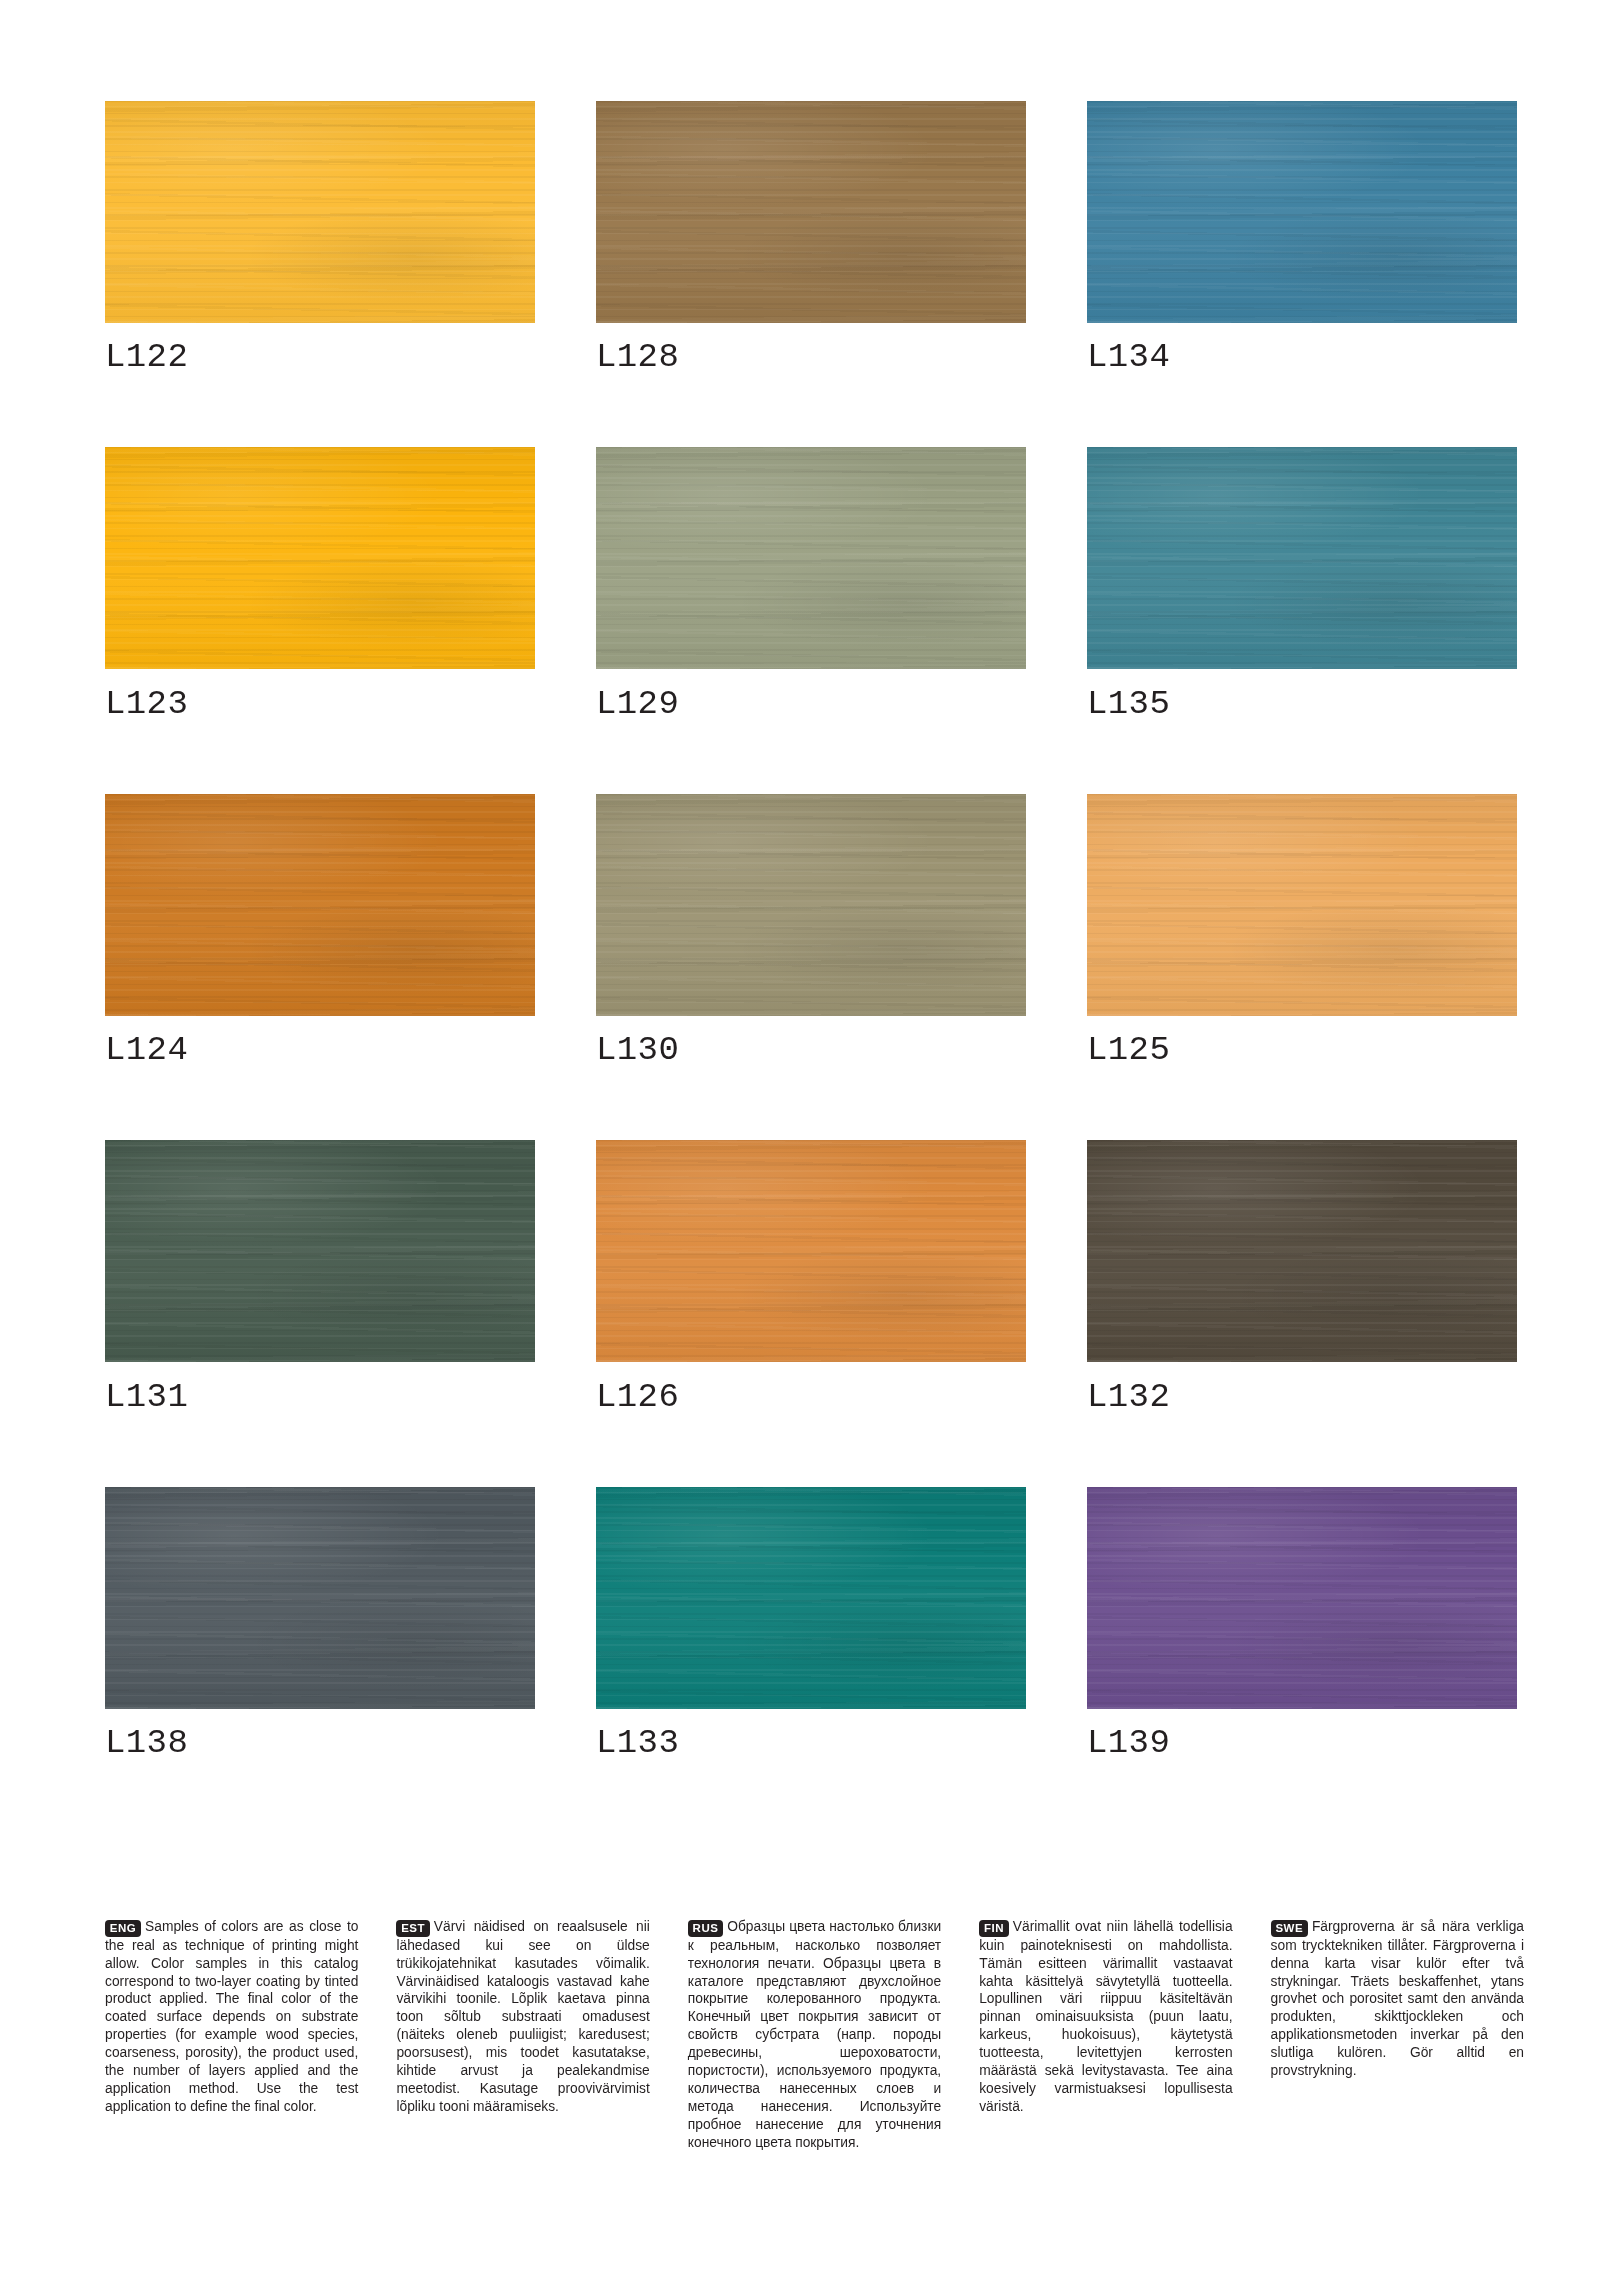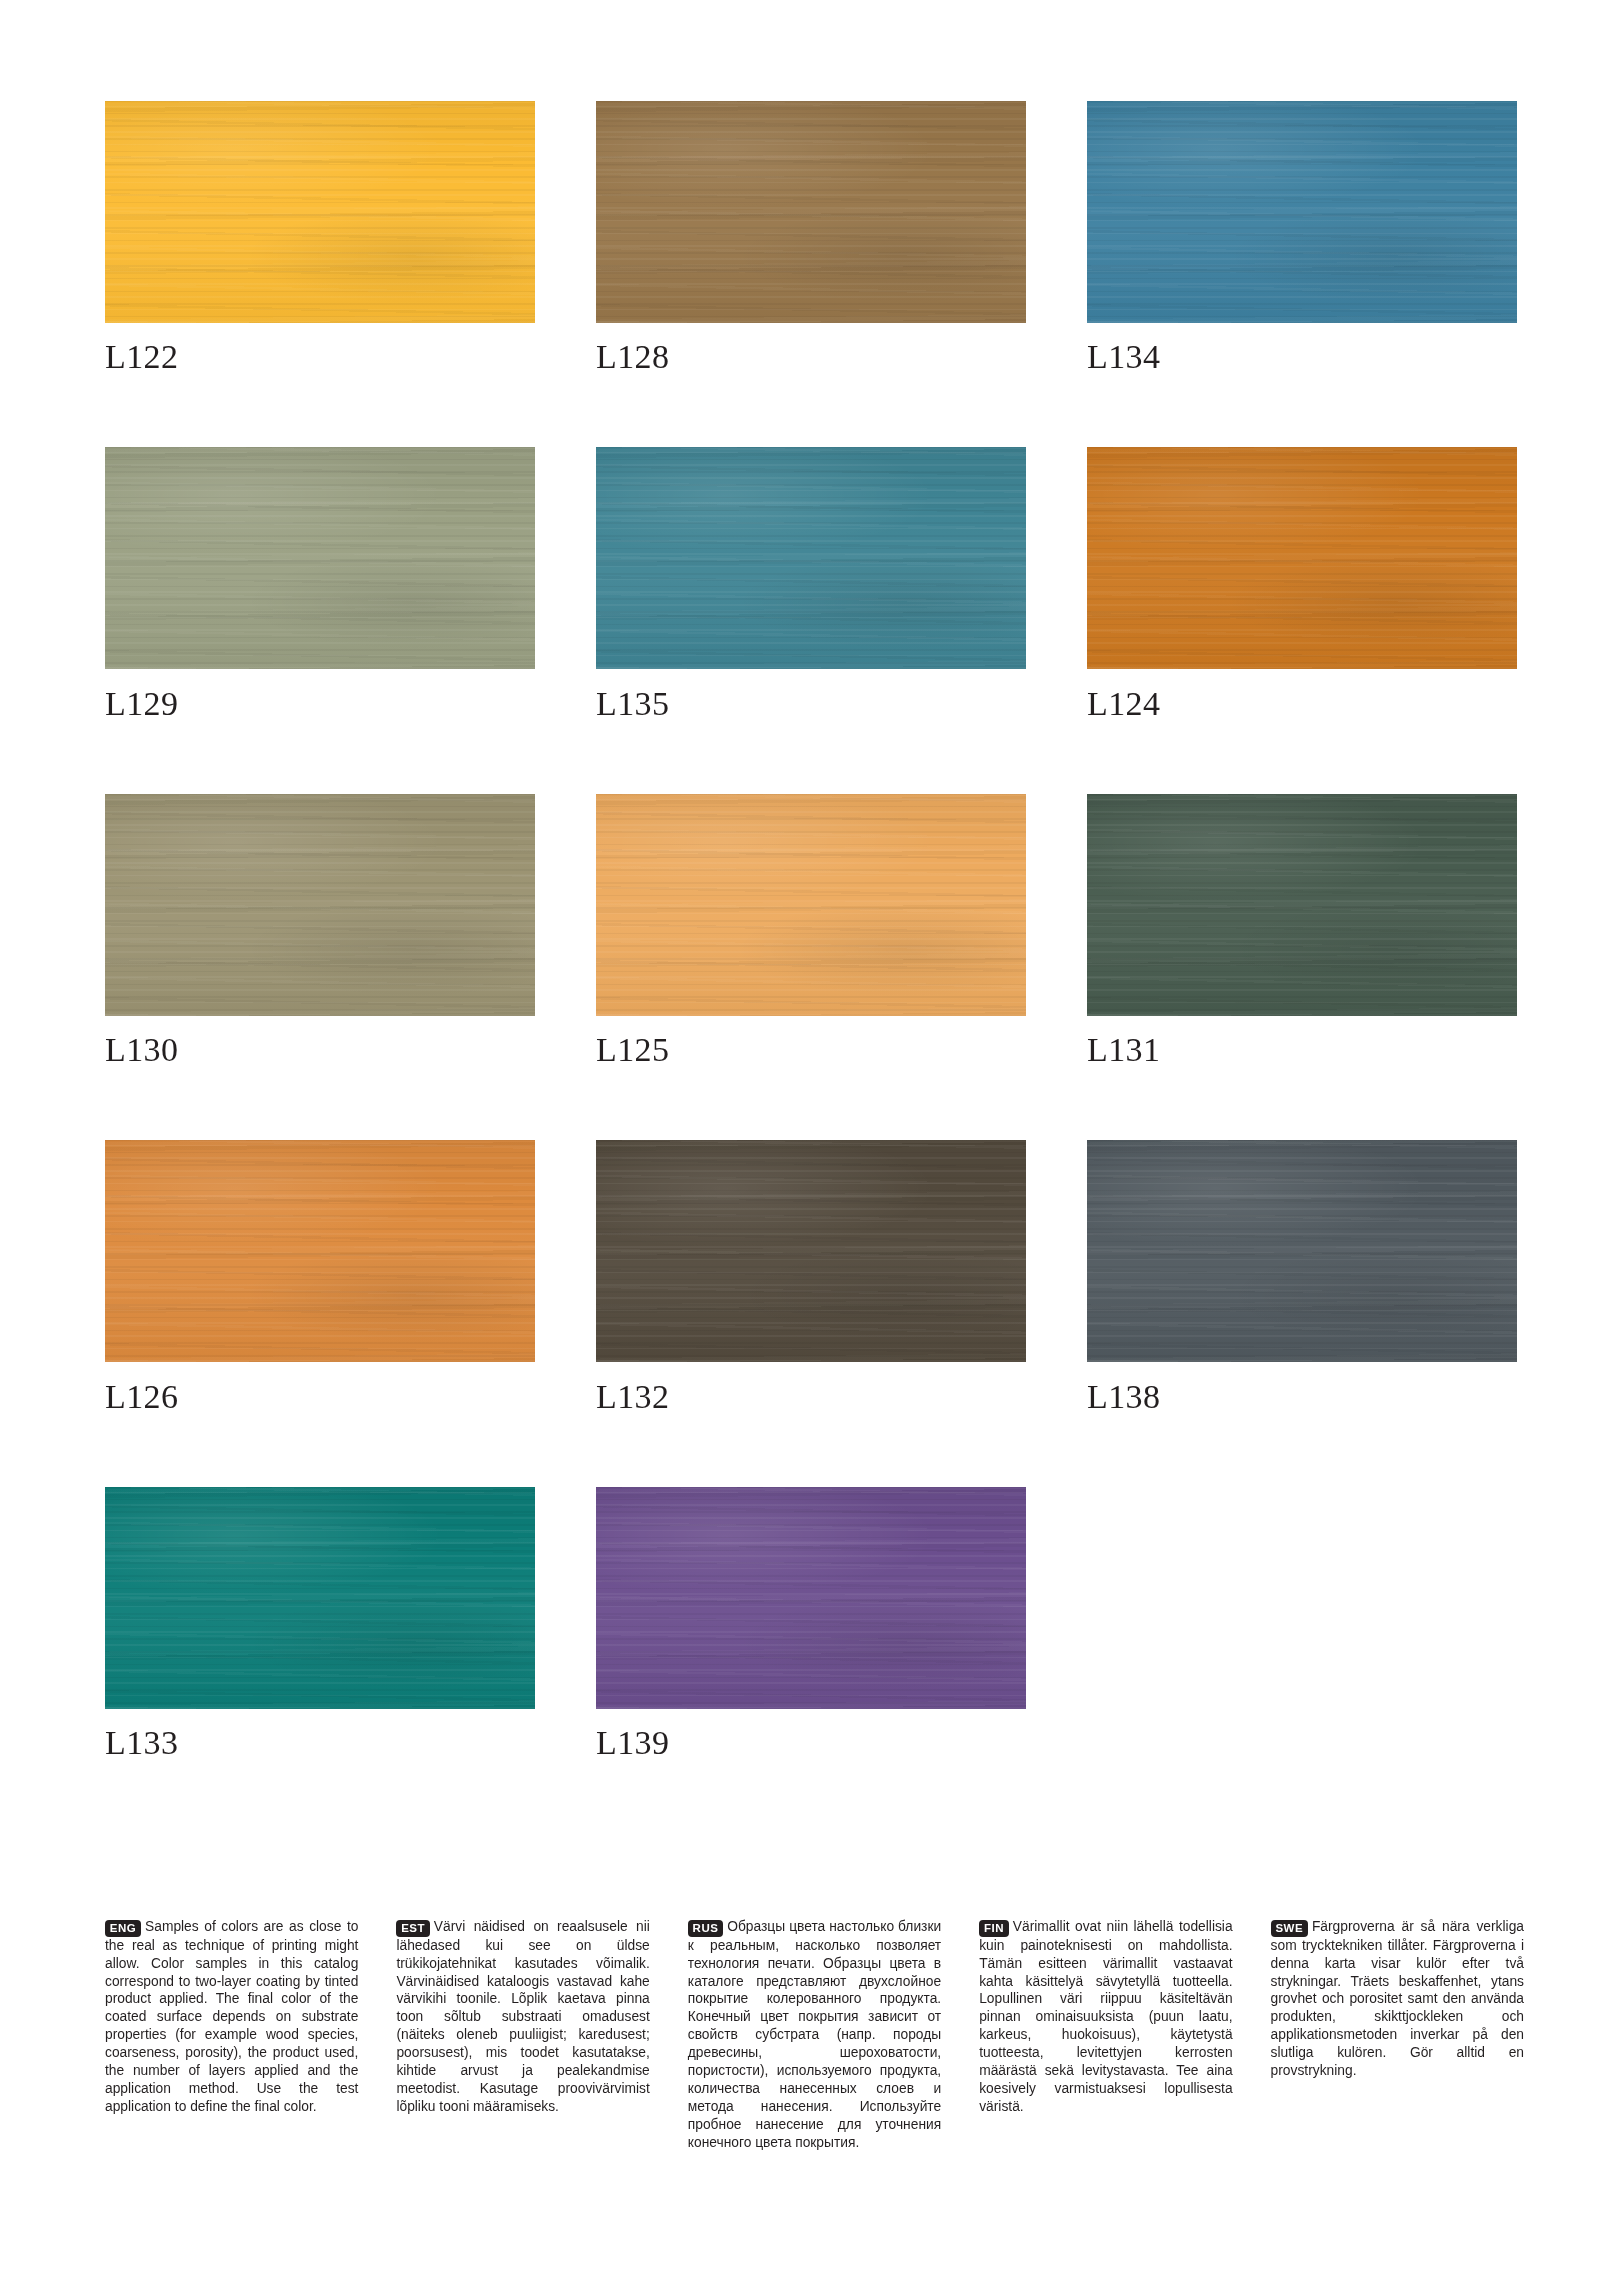--- a/index.html
+++ b/index.html
@@ -86,21 +86,21 @@
         rgba(0,0,0,0.000) 54px
       ),
       radial-gradient(ellipse 70% 38% at 30% 22%, rgba(255,255,255,0.10), rgba(255,255,255,0) 70%),
       radial-gradient(ellipse 55% 30% at 72% 70%, rgba(0,0,0,0.07), rgba(0,0,0,0) 72%),
       linear-gradient(180deg, rgba(0,0,0,0.05) 0%, rgba(0,0,0,0) 28%, rgba(255,255,255,0.045) 58%, rgba(0,0,0,0.035) 100%);
     mix-blend-mode: normal;
   }
 
   .swatch-label {
     margin-top: 17.4px;
-    font-family: Liberation Serif, serif;
+    font-family: Liberation Mono, monospace;
     font-size: 34px;
     font-weight: 400;
     letter-spacing: 0.4px;
     color: #231f20;
     line-height: 1;
   }
 
   
   .notes {
     position: absolute;
@@ -160,20 +160,26 @@
         </div>
         <div class="swatch-label">L128</div>
       </div>
       <div class="swatch-cell">
         <div class="swatch-chip" style="background-color: rgb(61, 128, 160);">
           <div class="grain"></div>
         </div>
         <div class="swatch-label">L134</div>
       </div>
       <div class="swatch-cell">
+        <div class="swatch-chip" style="background-color: rgb(252, 180, 12);">
+          <div class="grain"></div>
+        </div>
+        <div class="swatch-label">L123</div>
+      </div>
+      <div class="swatch-cell">
         <div class="swatch-chip" style="background-color: rgb(154, 160, 131);">
           <div class="grain"></div>
         </div>
         <div class="swatch-label">L129</div>
       </div>
       <div class="swatch-cell">
         <div class="swatch-chip" style="background-color: rgb(63, 132, 148);">
           <div class="grain"></div>
         </div>
         <div class="swatch-label">L135</div>

